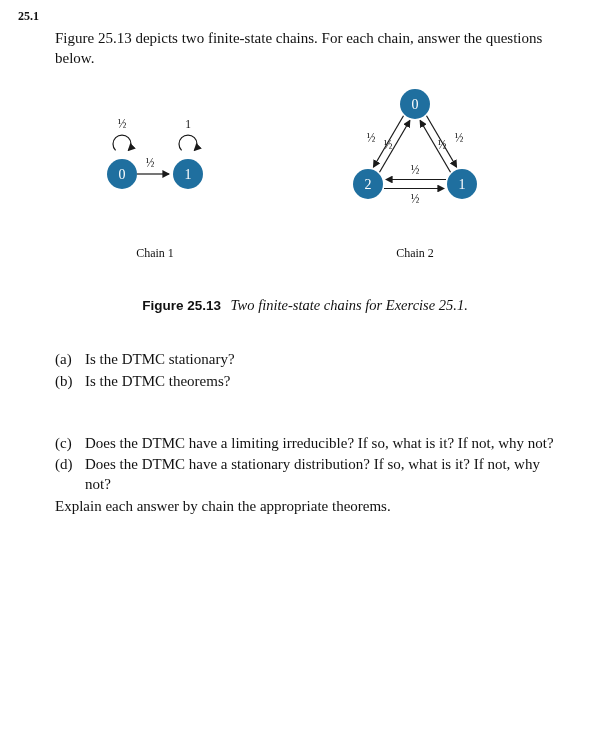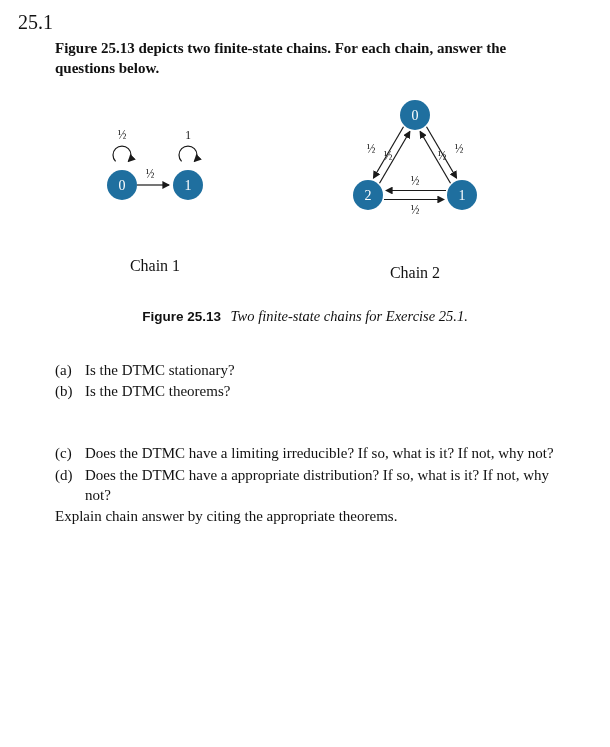--- a/index.html
+++ b/index.html
@@ -5,31 +5,31 @@
   * { margin:0; padding:0; box-sizing:border-box; }
   html,body { background:#ffffff; }
   body {
     width:610px; height:747px;
     font-family:"Liberation Serif", serif;
     color:#111111; font-size:15px;
     position:relative; overflow:hidden;
   }
   .page { position:relative; width:610px; height:747px; padding-top:9px; background:#ffffff; }
 
-  .heading { display:flex; margin-left:18px; font-weight:normal; font-size:20px; line-height:1.3; }
+  .heading { display:flex; margin-left:18px; font-weight:bold; font-size:12px; line-height:1.3; }
   .sec-num { width:37px; flex-shrink:0; }
 
-  .intro { margin-left:55px; margin-top:3px; width:508px; line-height:1.35;font-weight:bold; }
+  .intro { margin-left:55px; margin-top:3px; width:508px; line-height:1.35; }
 
   .figure-area { position:relative; height:195px; margin-top:14px; }
   .chain1-svg { position:absolute; left:90px; top:28px; }
   .chain2-svg { position:absolute; left:335px; top:0px; }
-  .chain-caption { position:absolute; top:164px; font-size:16px; text-align:center; }
+  .chain-caption { position:absolute; top:164px; font-size:12px; text-align:center; }
   .chain1-caption { left:90px; width:130px; }
-  .chain2-caption { left:335px; width:160px;margin-top:7px; }
+  .chain2-caption { left:335px; width:160px; }
 
   .edge-label { font-size:11.5px; font-family:"Liberation Serif", serif; fill:#111111; }
   .state-label { font-size:14px; font-family:"Liberation Serif", serif; fill:#ffffff; }
   .state-circle { fill:#1f6f9f; }
   .edge-line { stroke:#1a1a1a; stroke-width:1.2; fill:none; }
 
   .fig-caption { text-align:center; margin-top:20px; font-size:14.5px; }
   .fig-label { font-family:"Liberation Sans", sans-serif; font-weight:bold; font-size:13.5px; margin-right:6px;margin-top:22px; }
   .fig-text { font-style:italic; }
 
@@ -114,18 +114,18 @@
     <div class="q">
       <span class="q-marker">(b)</span>
       <span class="q-text">Is the DTMC theorems?</span>
     </div>
     <div class="q q-gap">
       <span class="q-marker">(c)</span>
       <span class="q-text">Does the DTMC have a limiting irreducible? If so, what is it? If not, why not?</span>
     </div>
     <div class="q">
       <span class="q-marker">(d)</span>
-      <span class="q-text">Does the DTMC have a appropriate distribution? If so, what is it? If not, why not?</span>
+      <span class="q-text">Does the DTMC have a stationary distribution? If so, what is it? If not, why not?</span>
     </div>
-    <p class="closing">Explain chain answer by citing the appropriate theorems.</p>
+    <p class="closing">Explain each answer by chain the appropriate theorems.</p>
   </div>
 
 </div>
 
 </body></html>

